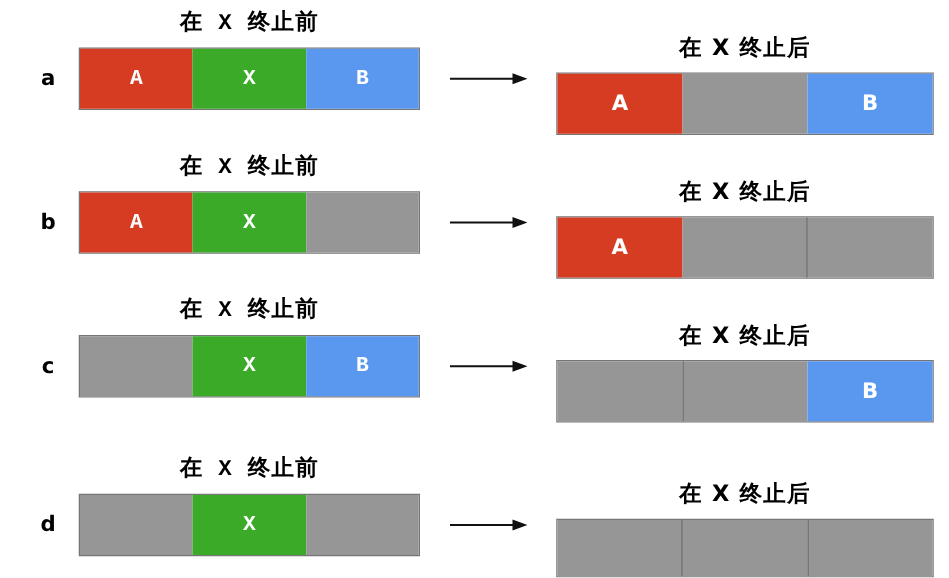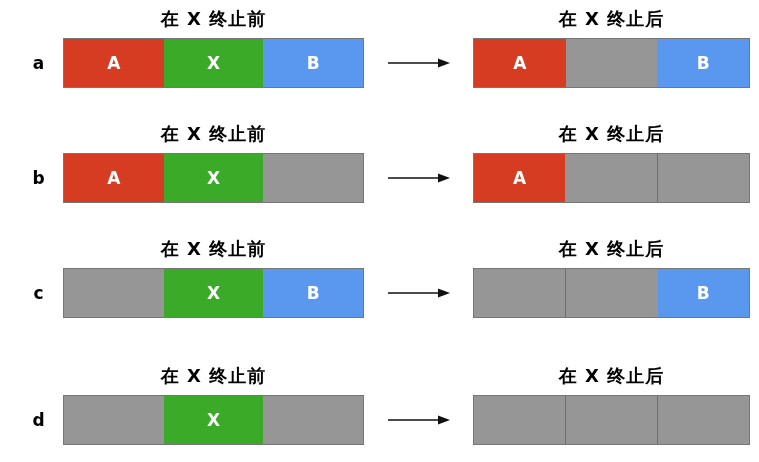--- a/index.html
+++ b/index.html
@@ -12,22 +12,22 @@
   }
   #diagram{width:759px;height:462px;}
   .row{display:flex;box-sizing:border-box;height:115px;padding-top:8px;}
   .row.last{height:117px;padding-top:20px;}
   .label-col{width:63px;box-sizing:border-box;padding-left:14px;display:flex;flex-direction:column;align-items:center;}
   .arrow-col{width:109px;display:flex;flex-direction:column;align-items:center;}
   .spacer{height:30px;flex:0 0 auto;}
   .v-center{height:50px;width:100%;display:flex;align-items:center;justify-content:center;}
   .row-label{font-weight:bold;font-size:17px;line-height:1;}
   .panel{display:flex;flex-direction:column;}
-  .panel.before{width:301px;}
-  .panel.after{width:277px;}
+  .panel.before{width:273px;font-family:Liberation Mono, monospace;}
+  .panel.after{width:302px;margin-top:20px;}
   .panel-title{height:22px;line-height:22px;margin-bottom:8px;text-align:center;font-size:18px;font-weight:bold;letter-spacing:1px;}
   .bar{display:flex;height:50px;box-sizing:border-box;border:1.5px solid var(--bar-border);}
   .segment{flex:1 1 0;display:flex;align-items:center;justify-content:center;color:#ffffff;font-weight:bold;font-size:17px;box-sizing:border-box;}
   .segment.divided{border-left:1px solid var(--divider);}
   .arrow{display:block;}
 </style>
 </head>
 <body>
 
 <div id="diagram">

